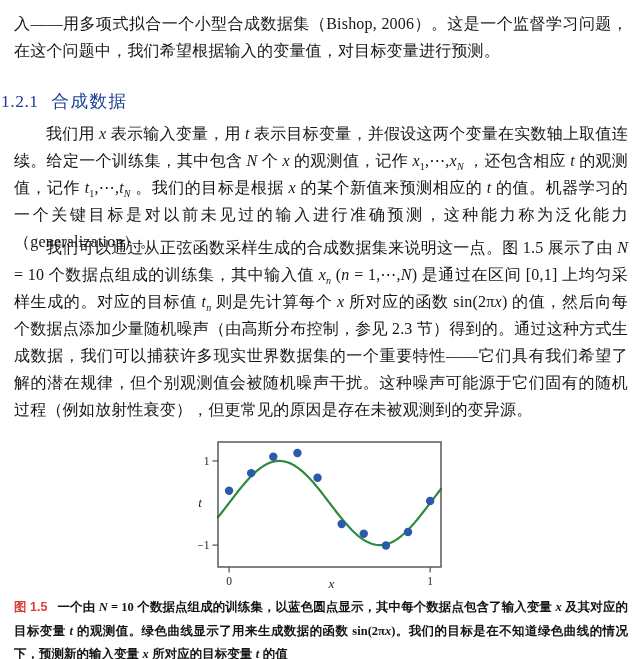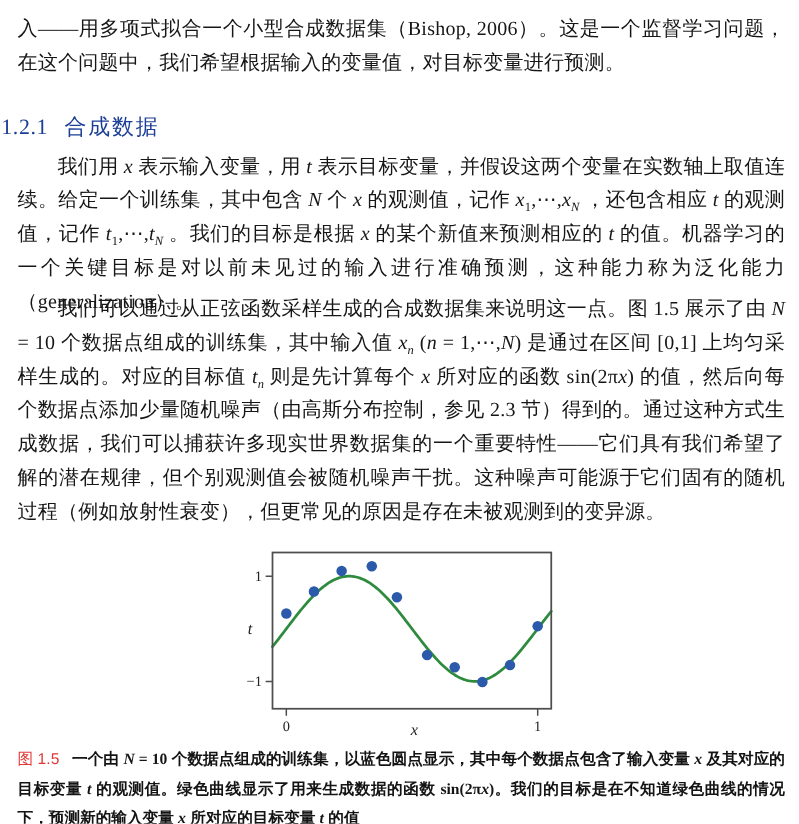--- a/index.html
+++ b/index.html
@@ -13,21 +13,21 @@
   .indent{text-indent:2em;}
   #p1{top:10px;}
   #p2{top:120px;}
   #p3{top:234px;}
   #heading{position:absolute;left:1px;top:89px;margin:0;font-size:17.5px;font-weight:normal;}
   #heading .num{font-family:"Liberation Serif","DejaVu Serif",serif;margin-right:13px;letter-spacing:0.5px;}
   #heading .ttl{font-family:"Liberation Sans","DejaVu Sans",sans-serif;letter-spacing:1.5px;}
   #figure-svg{position:absolute;left:190px;top:436px;}
   #caption{top:596px;font-family:"Liberation Sans","DejaVu Sans",sans-serif;
     font-size:12.5px;line-height:23.5px;font-weight:600;color:#141414;text-align:justify;}
-  #caption .cap-label{font-weight:400;margin-right:10px;margin-top:15px;}
+  #caption .cap-label{font-weight:700;margin-right:10px;margin-top:15px;}
   #caption .m{font-family:"Liberation Serif","DejaVu Serif",serif;margin-top:28px;}
   sub{font-size:10px;line-height:0;}
   i{font-style:italic;}
   svg .tick{font:11.5px "Liberation Serif","DejaVu Serif",serif;fill:#222222;}
   svg .axlabel{font:italic 13px "Liberation Serif","DejaVu Serif",serif;fill:#222222;}
 </style>
 </head>
 <body>
 
 <div>

